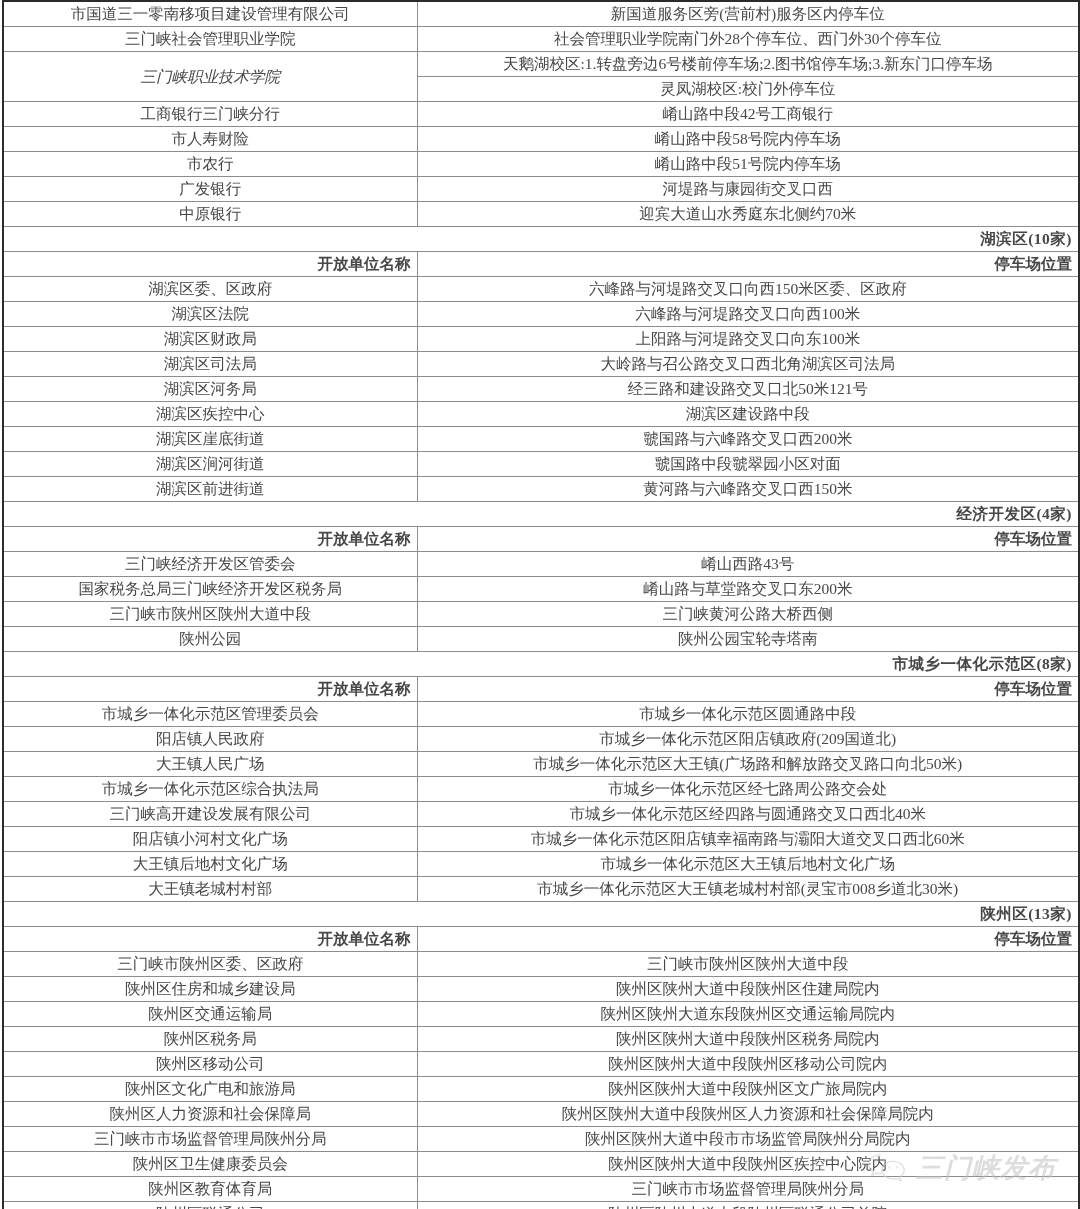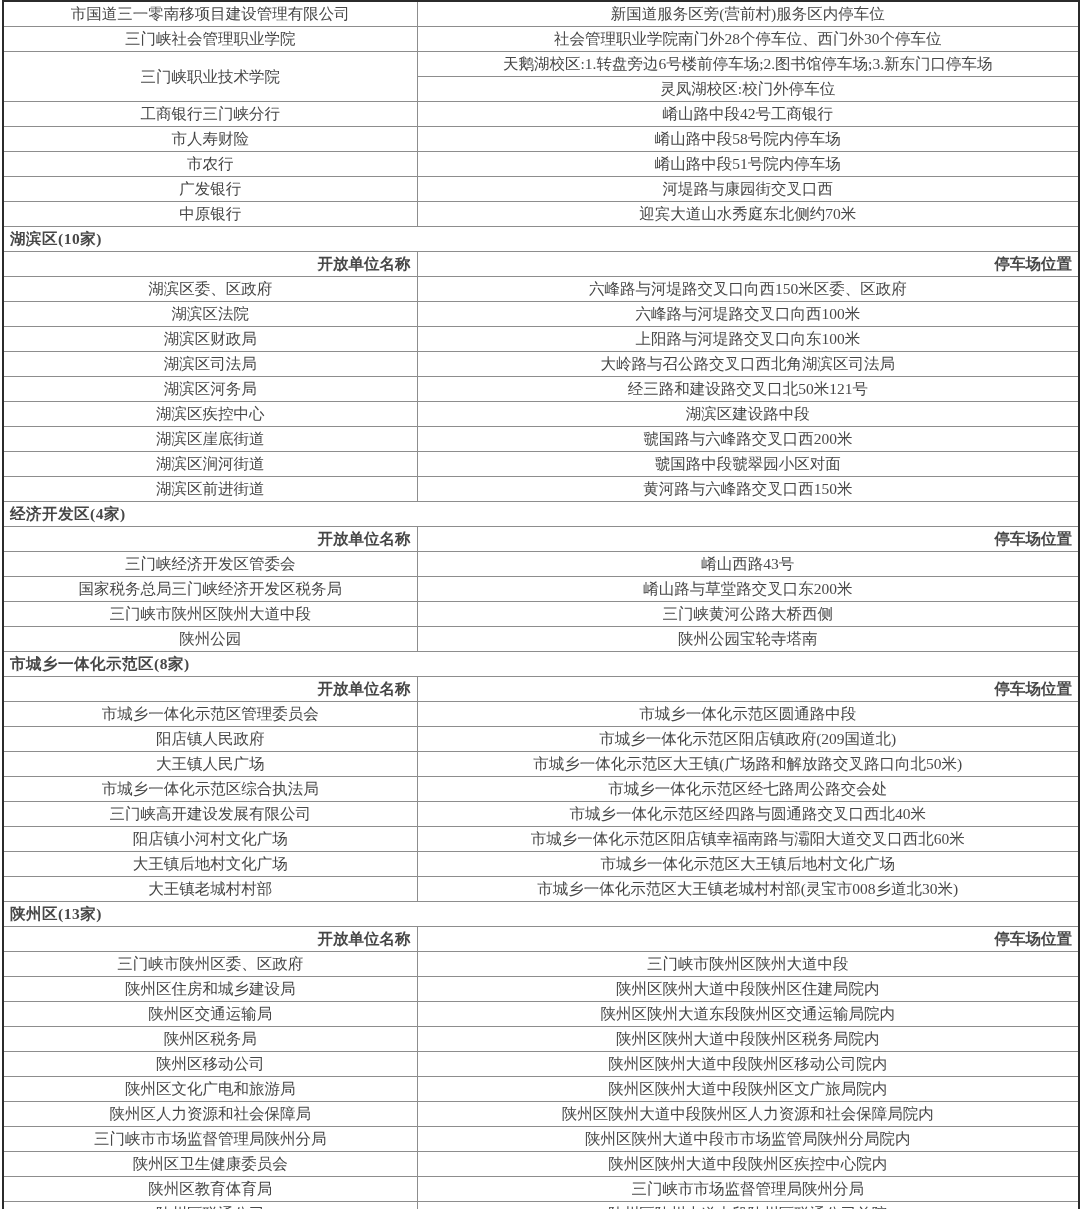--- a/index.html
+++ b/index.html
@@ -56,39 +56,40 @@
 
   td.unit {
     text-align: center;
   }
   td.loc {
     text-align: center;
     padding-left: 12px;
   }
 
   td.section-header {
-    text-align: left;
+    text-align: right;
     font-weight: bold;
     color: #232323;
     font-size: 16px;
     letter-spacing: 0.5px;
     border-top: 2px solid #3a3a3a;
     border-bottom: 2px solid #3a3a3a;
   }
 
   td.col-header {
     text-align: right;
     font-weight: bold;
     color: #232323;
     font-size: 16px;
   }
 
   td.merged-unit {
     text-align: center;
     vertical-align: middle;
+    font-style: italic;
   }
 
   
   #watermark {
     position: absolute;
     left: 866px;
     top: 1146px;
     width: 206px;
     height: 44px;
     display: flex;
@@ -312,14 +313,31 @@
           <td class="unit">陕州区教育体育局</td>
           <td class="loc">三门峡市市场监督管理局陕州分局</td>
         </tr>
         <tr>
           <td class="unit">陕州区联通公司</td>
           <td class="loc">陕州区陕州大道中段陕州区联通公司前院</td>
         </tr>
       </tbody>
   </table>
 
+  <div id="watermark">
+    <div class="wm-logo">
+      <svg viewBox="0 0 44 34" width="44" height="34" aria-hidden="true">
+        <g fill="none" stroke="#c9c9c9" stroke-width="1.6">
+          <path d="M14.5 3.5C8 3.5 2.8 7.7 2.8 12.9c0 3 1.8 5.7 4.5 7.4l-1.2 3.9 4.3-2.2c1.3.4 2.7.6 4.1.6.4 0 .8 0 1.2-.1"></path>
+          <path d="M27 10.2c-6.2 0-11.2 4-11.2 8.9 0 4.9 5 8.9 11.2 8.9 1.3 0 2.6-.2 3.8-.5l4.1 2.1-1.1-3.6c2.6-1.6 4.4-4.2 4.4-6.9 0-4.9-5-8.9-11.2-8.9z"></path>
+        </g>
+        <g fill="#c9c9c9">
+          <ellipse cx="10.6" cy="10.2" rx="1.1" ry="1.3"></ellipse>
+          <ellipse cx="18.2" cy="10.2" rx="1.1" ry="1.3"></ellipse>
+          <ellipse cx="23.2" cy="16.6" rx="1" ry="1.2"></ellipse>
+          <ellipse cx="30.8" cy="16.6" rx="1" ry="1.2"></ellipse>
+        </g>
+      </svg>
+    </div>
+    <div class="wm-text">三门峡发布</div>
+  </div>
 
 </div>
 
 </body></html>

